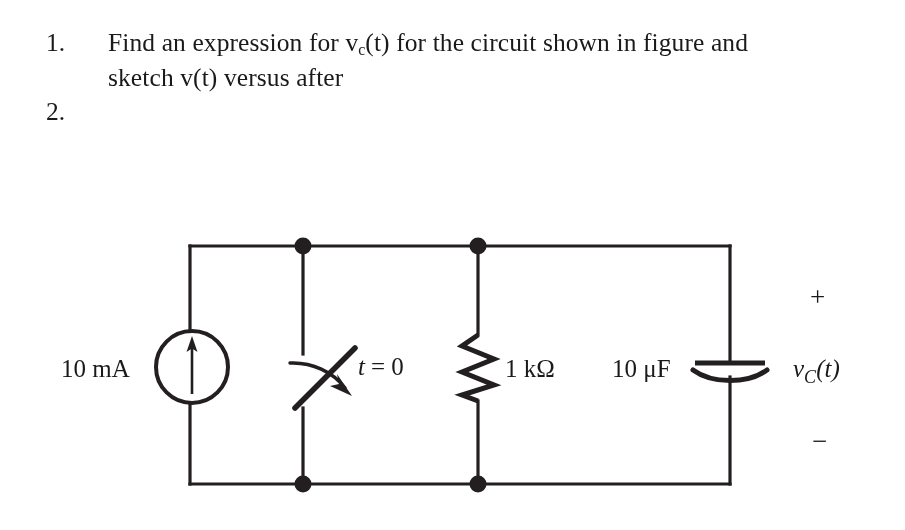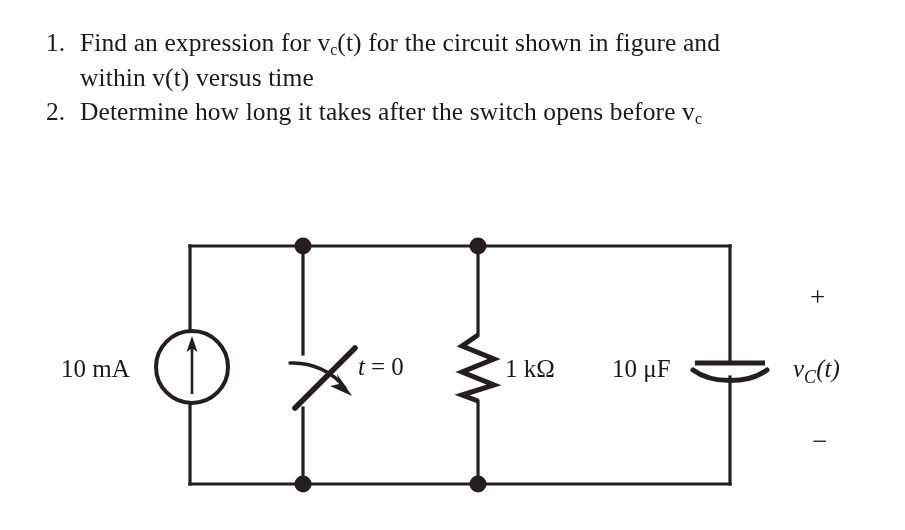--- a/index.html
+++ b/index.html
@@ -30,20 +30,21 @@
     line-height: 1.32;
     letter-spacing: 0.1px;
   }
   .q-num {
     width: 34px;
     flex: 0 0 34px;
     text-align: left;
   }
   .q-body {
     flex: 1 1 auto;
+    margin-left: 28px;
   }
   .q-line {
     display: block;
     white-space: nowrap;
   }
   sub.vsub {
     font-size: 0.62em;
     vertical-align: -0.28em;
     letter-spacing: 0;
   }
@@ -75,28 +76,27 @@
 </style>
 </head>
 <body>
 
 <div id="question-list">
 
   <div class="q-item">
     <span class="q-num">1.</span>
     <span class="q-body">
       <span class="q-line"><span>Find an expression for v</span><sub class="vsub">c</sub><span>(t) for the circuit shown in figure and</span></span>
-      <span class="q-line">within v(t) versus time</span>
+      <span class="q-line">sketch v(t) versus after</span>
     </span>
   </div>
 
   <div class="q-item">
     <span class="q-num">2.</span>
     <span class="q-body">
-      <span class="q-line"><span>Determine how long it takes after the switch opens before v</span><sub class="vsub">c</sub><span></span></span>
     </span>
   </div>
 
 </div>
 
 <div id="circuit-figure">
   <svg id="circuit-svg" viewBox="0 0 905 334" xmlns="http://www.w3.org/2000/svg">
 
     <g stroke="#231f20" stroke-width="3.2" fill="none" stroke-linecap="square">
 

